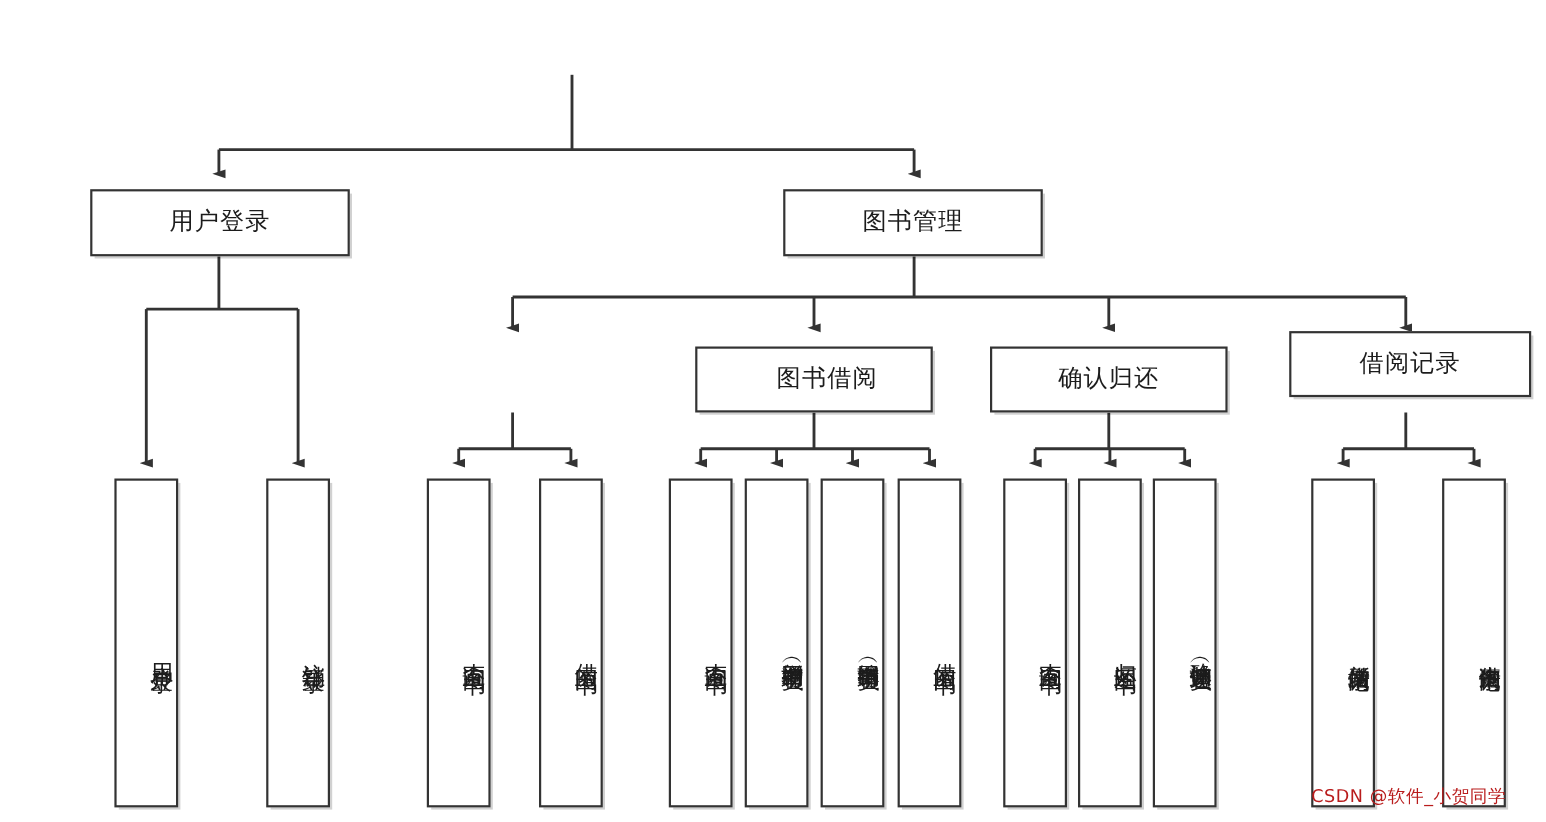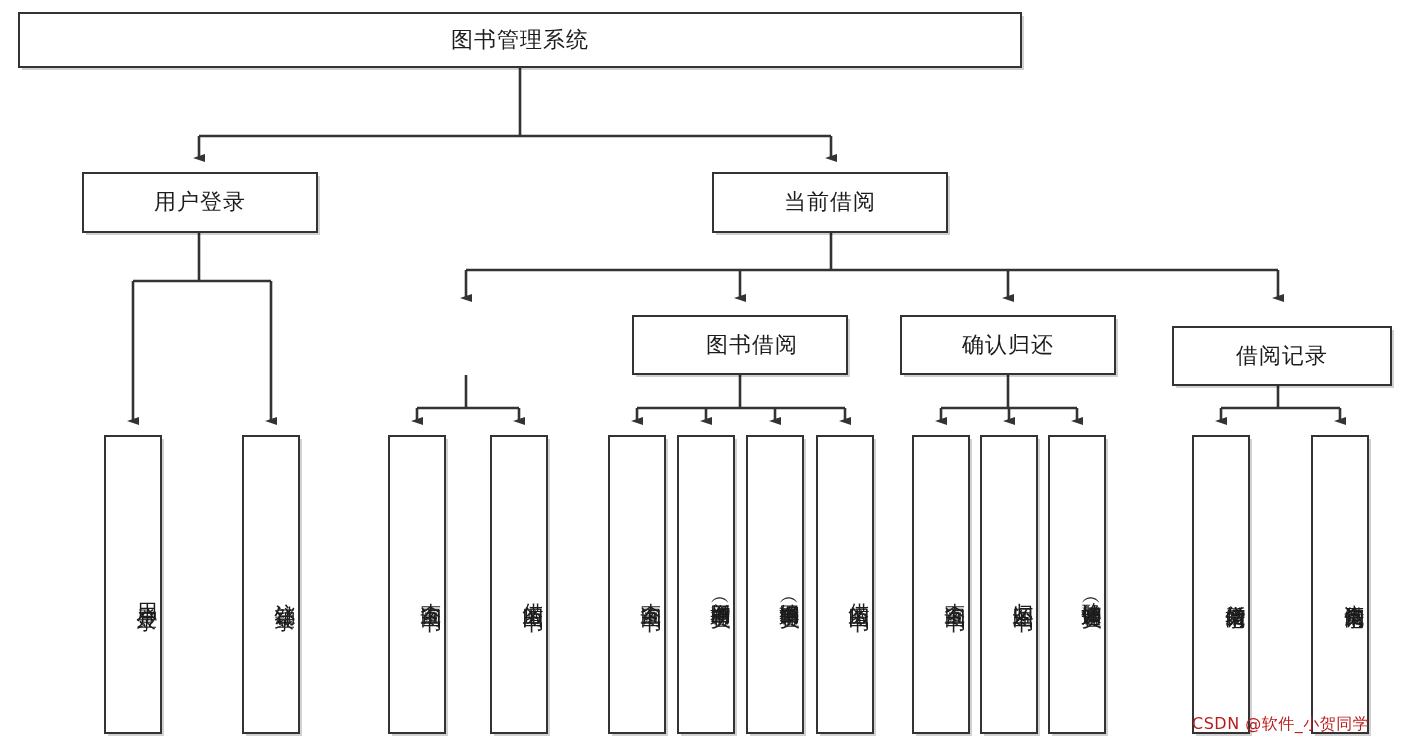--- a/index.html
+++ b/index.html
@@ -121,38 +121,35 @@
       <path d="M1009,408 L1009,421" marker-end="url(#arrow)"></path>
       <path d="M1077,408 L1077,421" marker-end="url(#arrow)"></path>
 
       <path d="M1278,375 L1278,408"></path>
       <path d="M1221,408 L1340,408"></path>
       <path d="M1221,408 L1221,421" marker-end="url(#arrow)"></path>
       <path d="M1340,408 L1340,421" marker-end="url(#arrow)"></path>
     </g>
   </svg>
 
-  <div class="node horiz" style="left:18px; top:12px; width:1004px; height:56px;">
-    <span class="node-label">图书管理系统</span>
-  </div>
 
   <div class="node horiz" style="left:82px; top:172px; width:236px; height:61px;">
     <span class="node-label">用户登录</span>
   </div>
   <div class="node horiz" style="left:712px; top:172px; width:236px; height:61px;">
-    <span class="node-label">当前借阅</span>
+    <span class="node-label">图书管理</span>
   </div>
 
   <div class="node horiz" style="left:632px; top:315px; width:216px; height:60px;padding-left:24px;">
     <span class="node-label">图书借阅</span>
   </div>
   <div class="node horiz" style="left:900px; top:315px; width:216px; height:60px;">
     <span class="node-label">确认归还</span>
   </div>
-  <div class="node horiz" style="left:1172px; top:326px; width:220px; height:60px;">
+  <div class="node horiz" style="left:1172px; top:301px; width:220px; height:60px;">
     <span class="node-label">借阅记录</span>
   </div>
 
   <div class="node vert" style="left:104px; top:435px; width:58px; height:299px;">
     <span class="node-label">用户登录</span>
   </div>
   <div class="node vert" style="left:242px; top:435px; width:58px; height:299px;">
     <span class="node-label">注销登录</span>
   </div>
 

